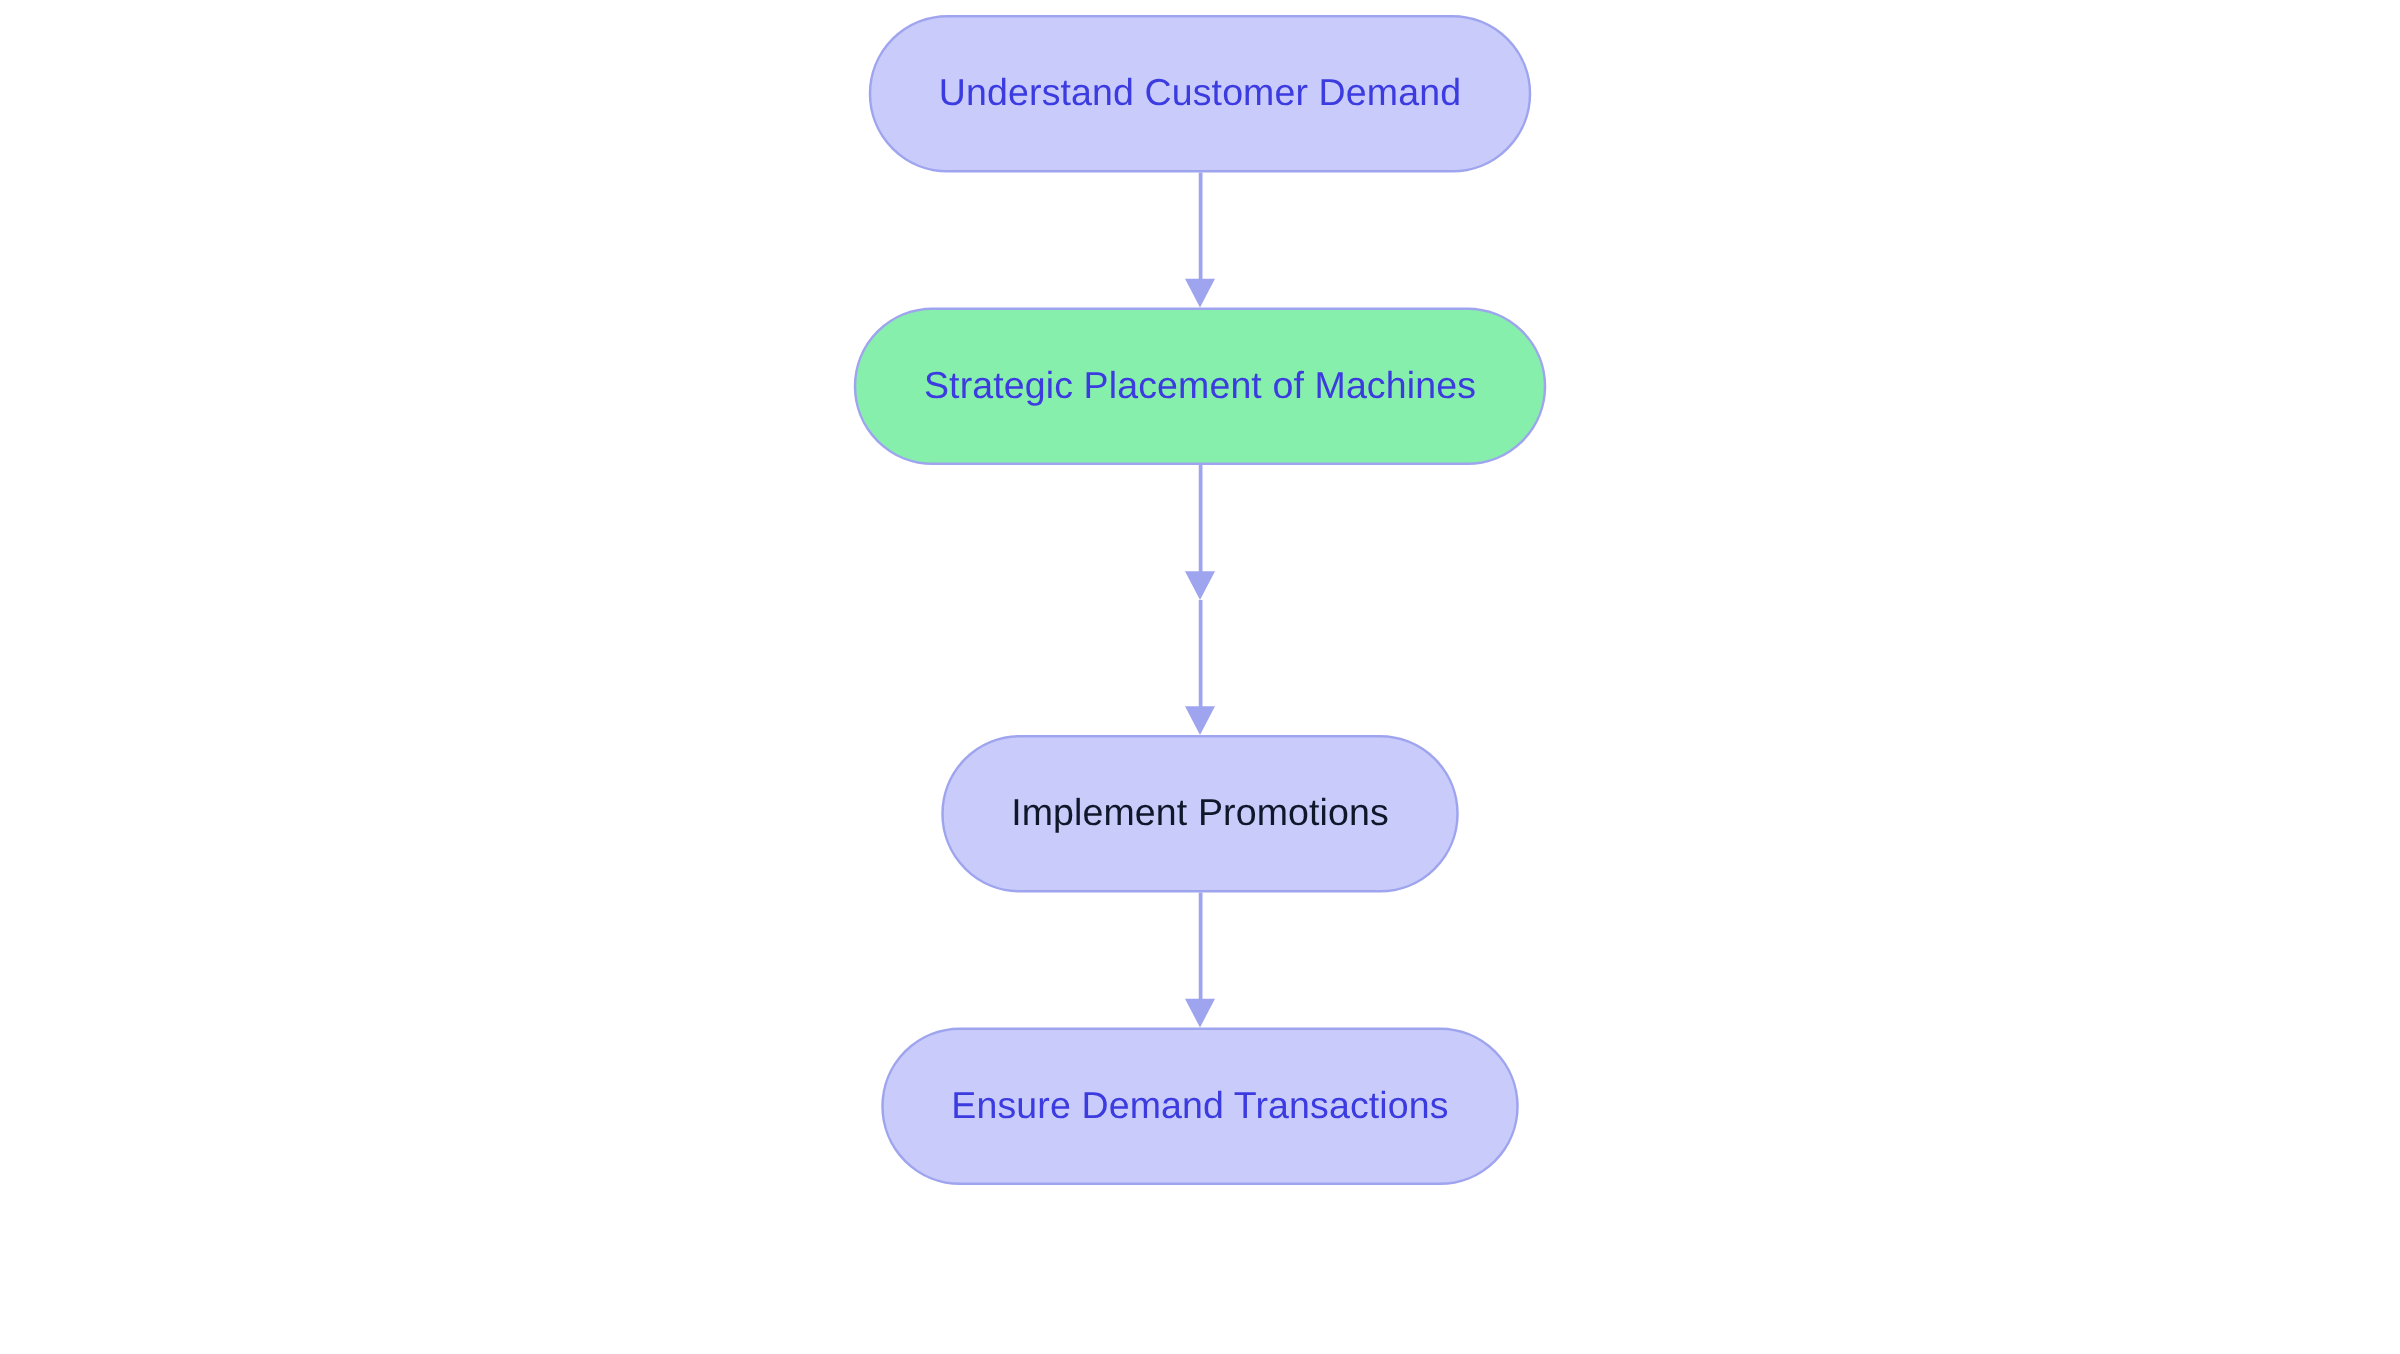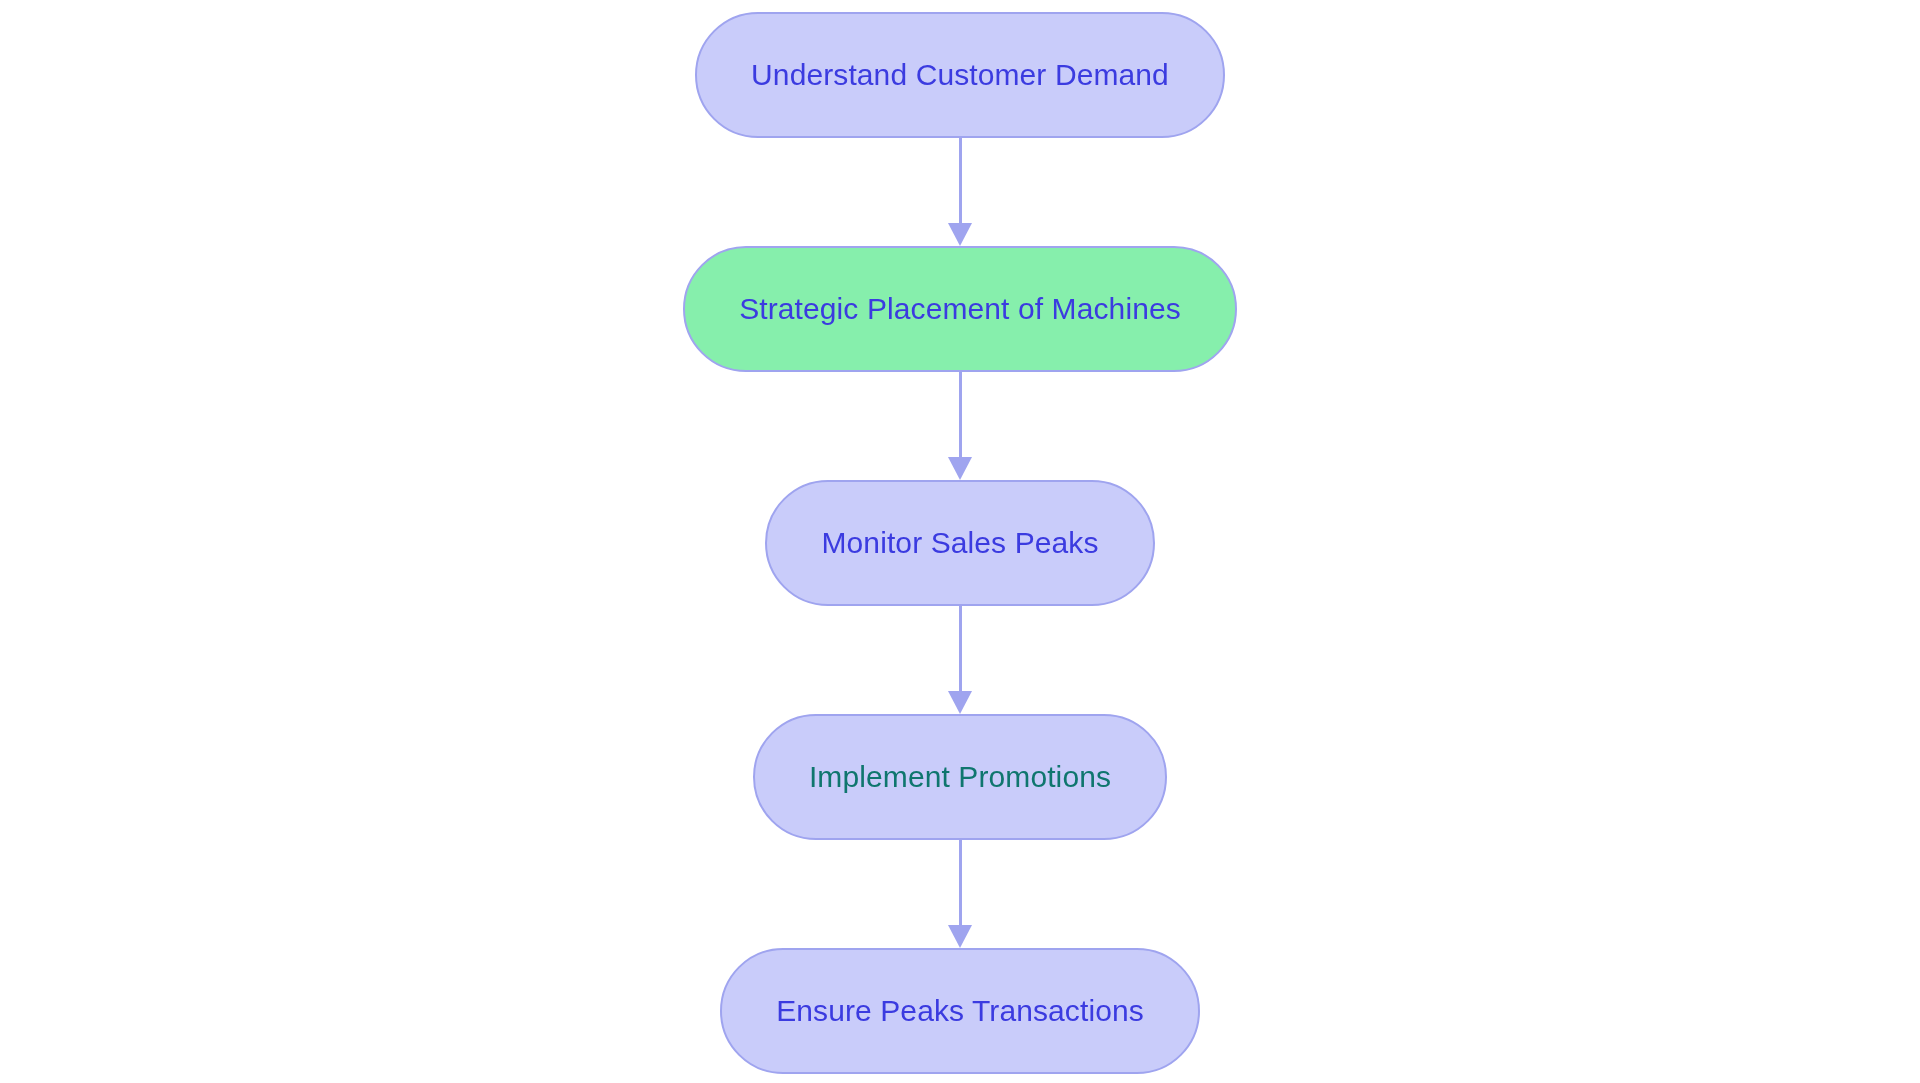--- a/index.html
+++ b/index.html
@@ -102,36 +102,33 @@
 
     <div class="node node-1" style="background: #86efac; border-color: rgb(159, 164, 239);">
       <span class="node-label" style="color: rgb(59, 59, 224);">Strategic Placement of Machines</span>
     </div>
 
     <div class="connector">
       <div class="connector-line" style="background: rgb(159, 164, 239);"></div>
       <div class="connector-head" style="border-top-color: rgb(159, 164, 239);"></div>
     </div>
 
-    <div class="node node-2" style="background: rgb(201, 204, 250); border-color: rgb(159, 164, 239);">
-      <span class="node-label" style="color: rgb(59, 59, 224);">Monitor Sales Peaks</span>
-    </div>
 
     <div class="connector">
       <div class="connector-line" style="background: rgb(159, 164, 239);"></div>
       <div class="connector-head" style="border-top-color: rgb(159, 164, 239);"></div>
     </div>
 
     <div class="node node-3" style="background: rgb(201, 204, 250); border-color: rgb(159, 164, 239);">
-      <span class="node-label" style="color: #0f766e;">Implement Promotions</span>
+      <span class="node-label" style="color: #0f172a;">Implement Promotions</span>
     </div>
 
     <div class="connector">
       <div class="connector-line" style="background: rgb(159, 164, 239);"></div>
       <div class="connector-head" style="border-top-color: rgb(159, 164, 239);"></div>
     </div>
 
     <div class="node node-4" style="background: rgb(201, 204, 250); border-color: rgb(159, 164, 239);">
-      <span class="node-label" style="color: rgb(59, 59, 224);">Ensure Peaks Transactions</span>
+      <span class="node-label" style="color: rgb(59, 59, 224);">Ensure Demand Transactions</span>
     </div>
 
   </div>
 </div>
 
 </body></html>

